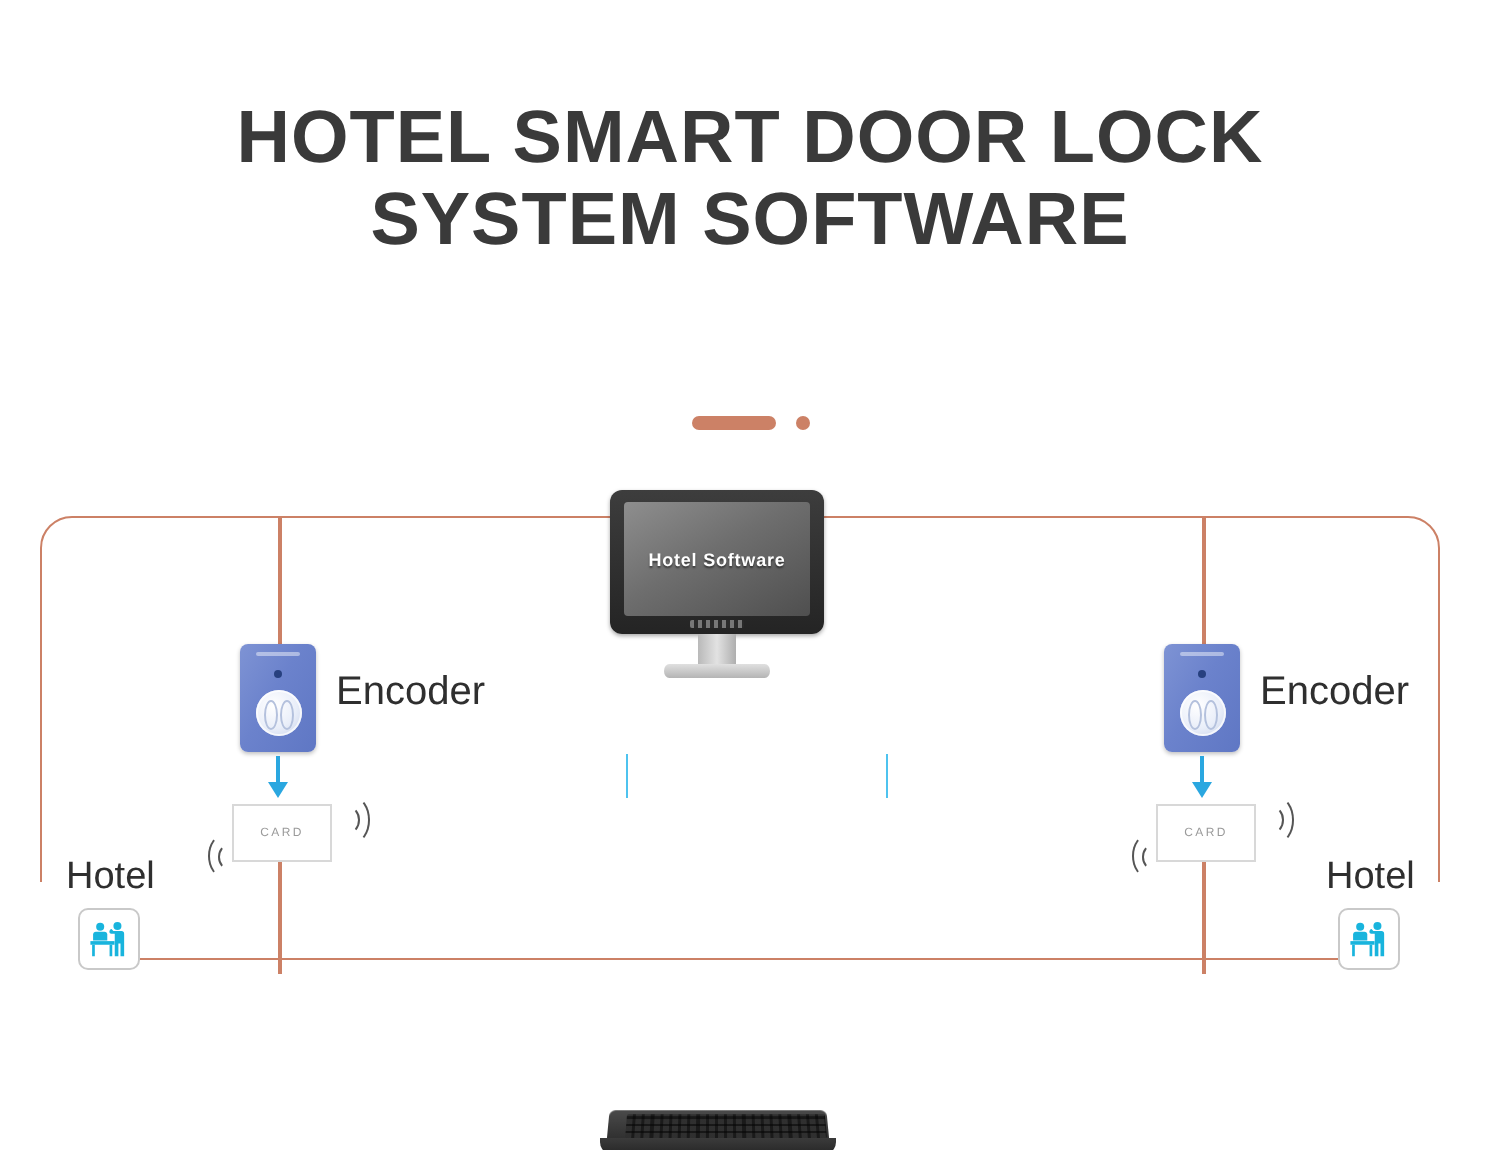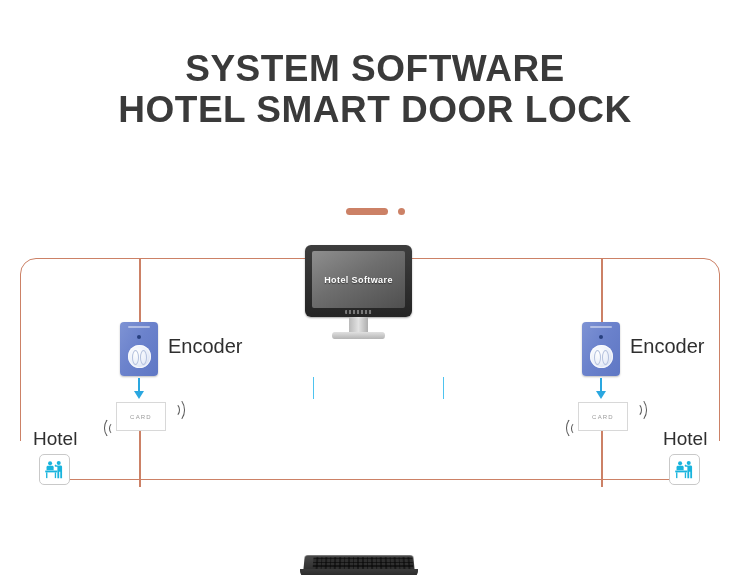--- a/index.html
+++ b/index.html
@@ -192,22 +192,22 @@
   
   .cyan-line{position:absolute;width:1.4px;background:#4ec3ef;}
 </style>
 </head>
 <body>
 
 <div id="root">
 
   <div class="header">
     <h1 class="title">
+      <span class="line">HOTEL SMART DOOR LOCK</span>
       <span class="line">SYSTEM SOFTWARE</span>
-      <span class="line">HOTEL SMART DOOR LOCK</span>
     </h1>
   </div>
 
   <div class="pager">
     <div class="pill"></div>
     <div class="dot"></div>
   </div>
 
   <div class="stage">
 

